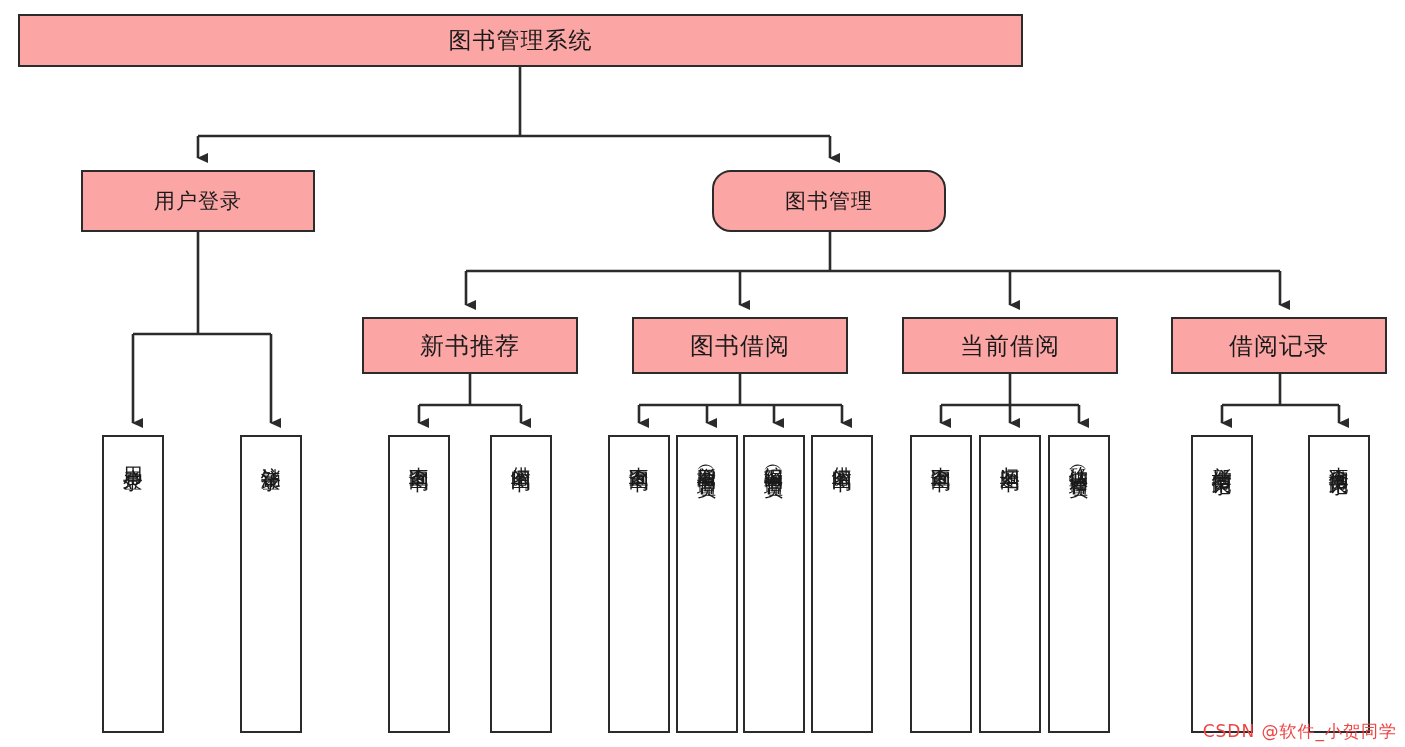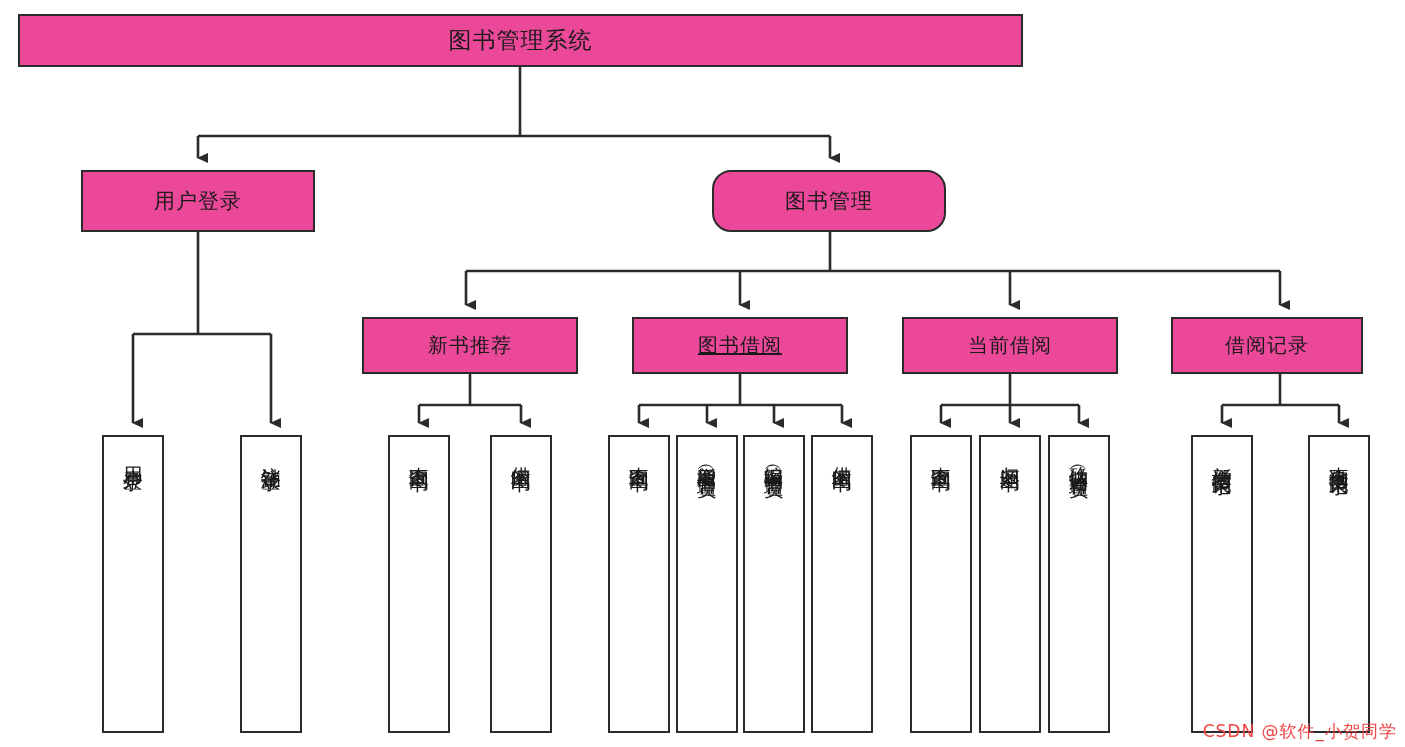--- a/index.html
+++ b/index.html
@@ -1,26 +1,26 @@
 <!DOCTYPE html>
 <html><head>
 <meta charset="utf-8">
 <style>
   html,body{margin:0;padding:0;background:#ffffff;}
   body{width:1405px;height:747px;overflow:hidden;
        font-family:"DejaVu Sans","Liberation Sans",sans-serif;}
   #stage{position:relative;width:1405px;height:747px;background:#fff;}
   svg#wires{position:absolute;left:0;top:0;width:1405px;height:747px;}
 
-  .node{position:absolute;box-sizing:border-box;background:#ec4899;
+  .node{position:absolute;box-sizing:border-box;background:#fca5a5;
         border:2.5px solid #2b2b2b;display:flex;align-items:center;
         justify-content:center;color:#1a1a1a;}
   .node.lvl0{font-size:23px;letter-spacing:1px;}
   .node.lvl1{font-size:21px;letter-spacing:1px;}
-  .node.lvl2{font-size:20px;letter-spacing:1px;}
+  .node.lvl2{font-size:24px;letter-spacing:1px;}
 
   .leaf{position:absolute;box-sizing:border-box;background:#ffffff;
         border:2.5px solid #2b2b2b;display:flex;align-items:flex-start;
         justify-content:center;padding-top:14px;color:#1a1a1a;}
   .leaf .vtext{writing-mode:vertical-rl;text-orientation:upright;
         font-size:20px;line-height:1.22;letter-spacing:2px;white-space:nowrap;}
   .leaf.tall .vtext{font-size:19px;}
 
   .watermark{position:absolute;right:8px;bottom:4px;font-size:17px;
         color:#ef4444;letter-spacing:1px;white-space:nowrap;}
@@ -87,27 +87,27 @@
   <div class="node lvl1" style="left:81px;top:170px;width:234px;height:62px;">
     <span>用户登录</span>
   </div>
   <div class="node lvl1" style="left:712px;top:170px;width:234px;height:62px;border-radius:19px;">
     <span>图书管理</span>
   </div>
 
   <div class="node lvl2" style="left:362px;top:317px;width:216px;height:57px;">
     <span>新书推荐</span>
   </div>
-  <div class="node lvl2" style="left:632px;top:317px;width:216px;height:57px;text-decoration:underline;">
+  <div class="node lvl2" style="left:632px;top:317px;width:216px;height:57px;">
     <span>图书借阅</span>
   </div>
   <div class="node lvl2" style="left:902px;top:317px;width:216px;height:57px;">
     <span>当前借阅</span>
   </div>
-  <div class="node lvl2" style="left:1171px;top:317px;width:192px;height:57px;">
+  <div class="node lvl2" style="left:1171px;top:317px;width:216px;height:57px;">
     <span>借阅记录</span>
   </div>
 
   <div class="leaf" style="left:102px;top:435px;width:62px;height:298px;">
     <span class="vtext">用户登录</span>
   </div>
   <div class="leaf" style="left:240px;top:435px;width:62px;height:298px;">
     <span class="vtext">注销登录</span>
   </div>
 

